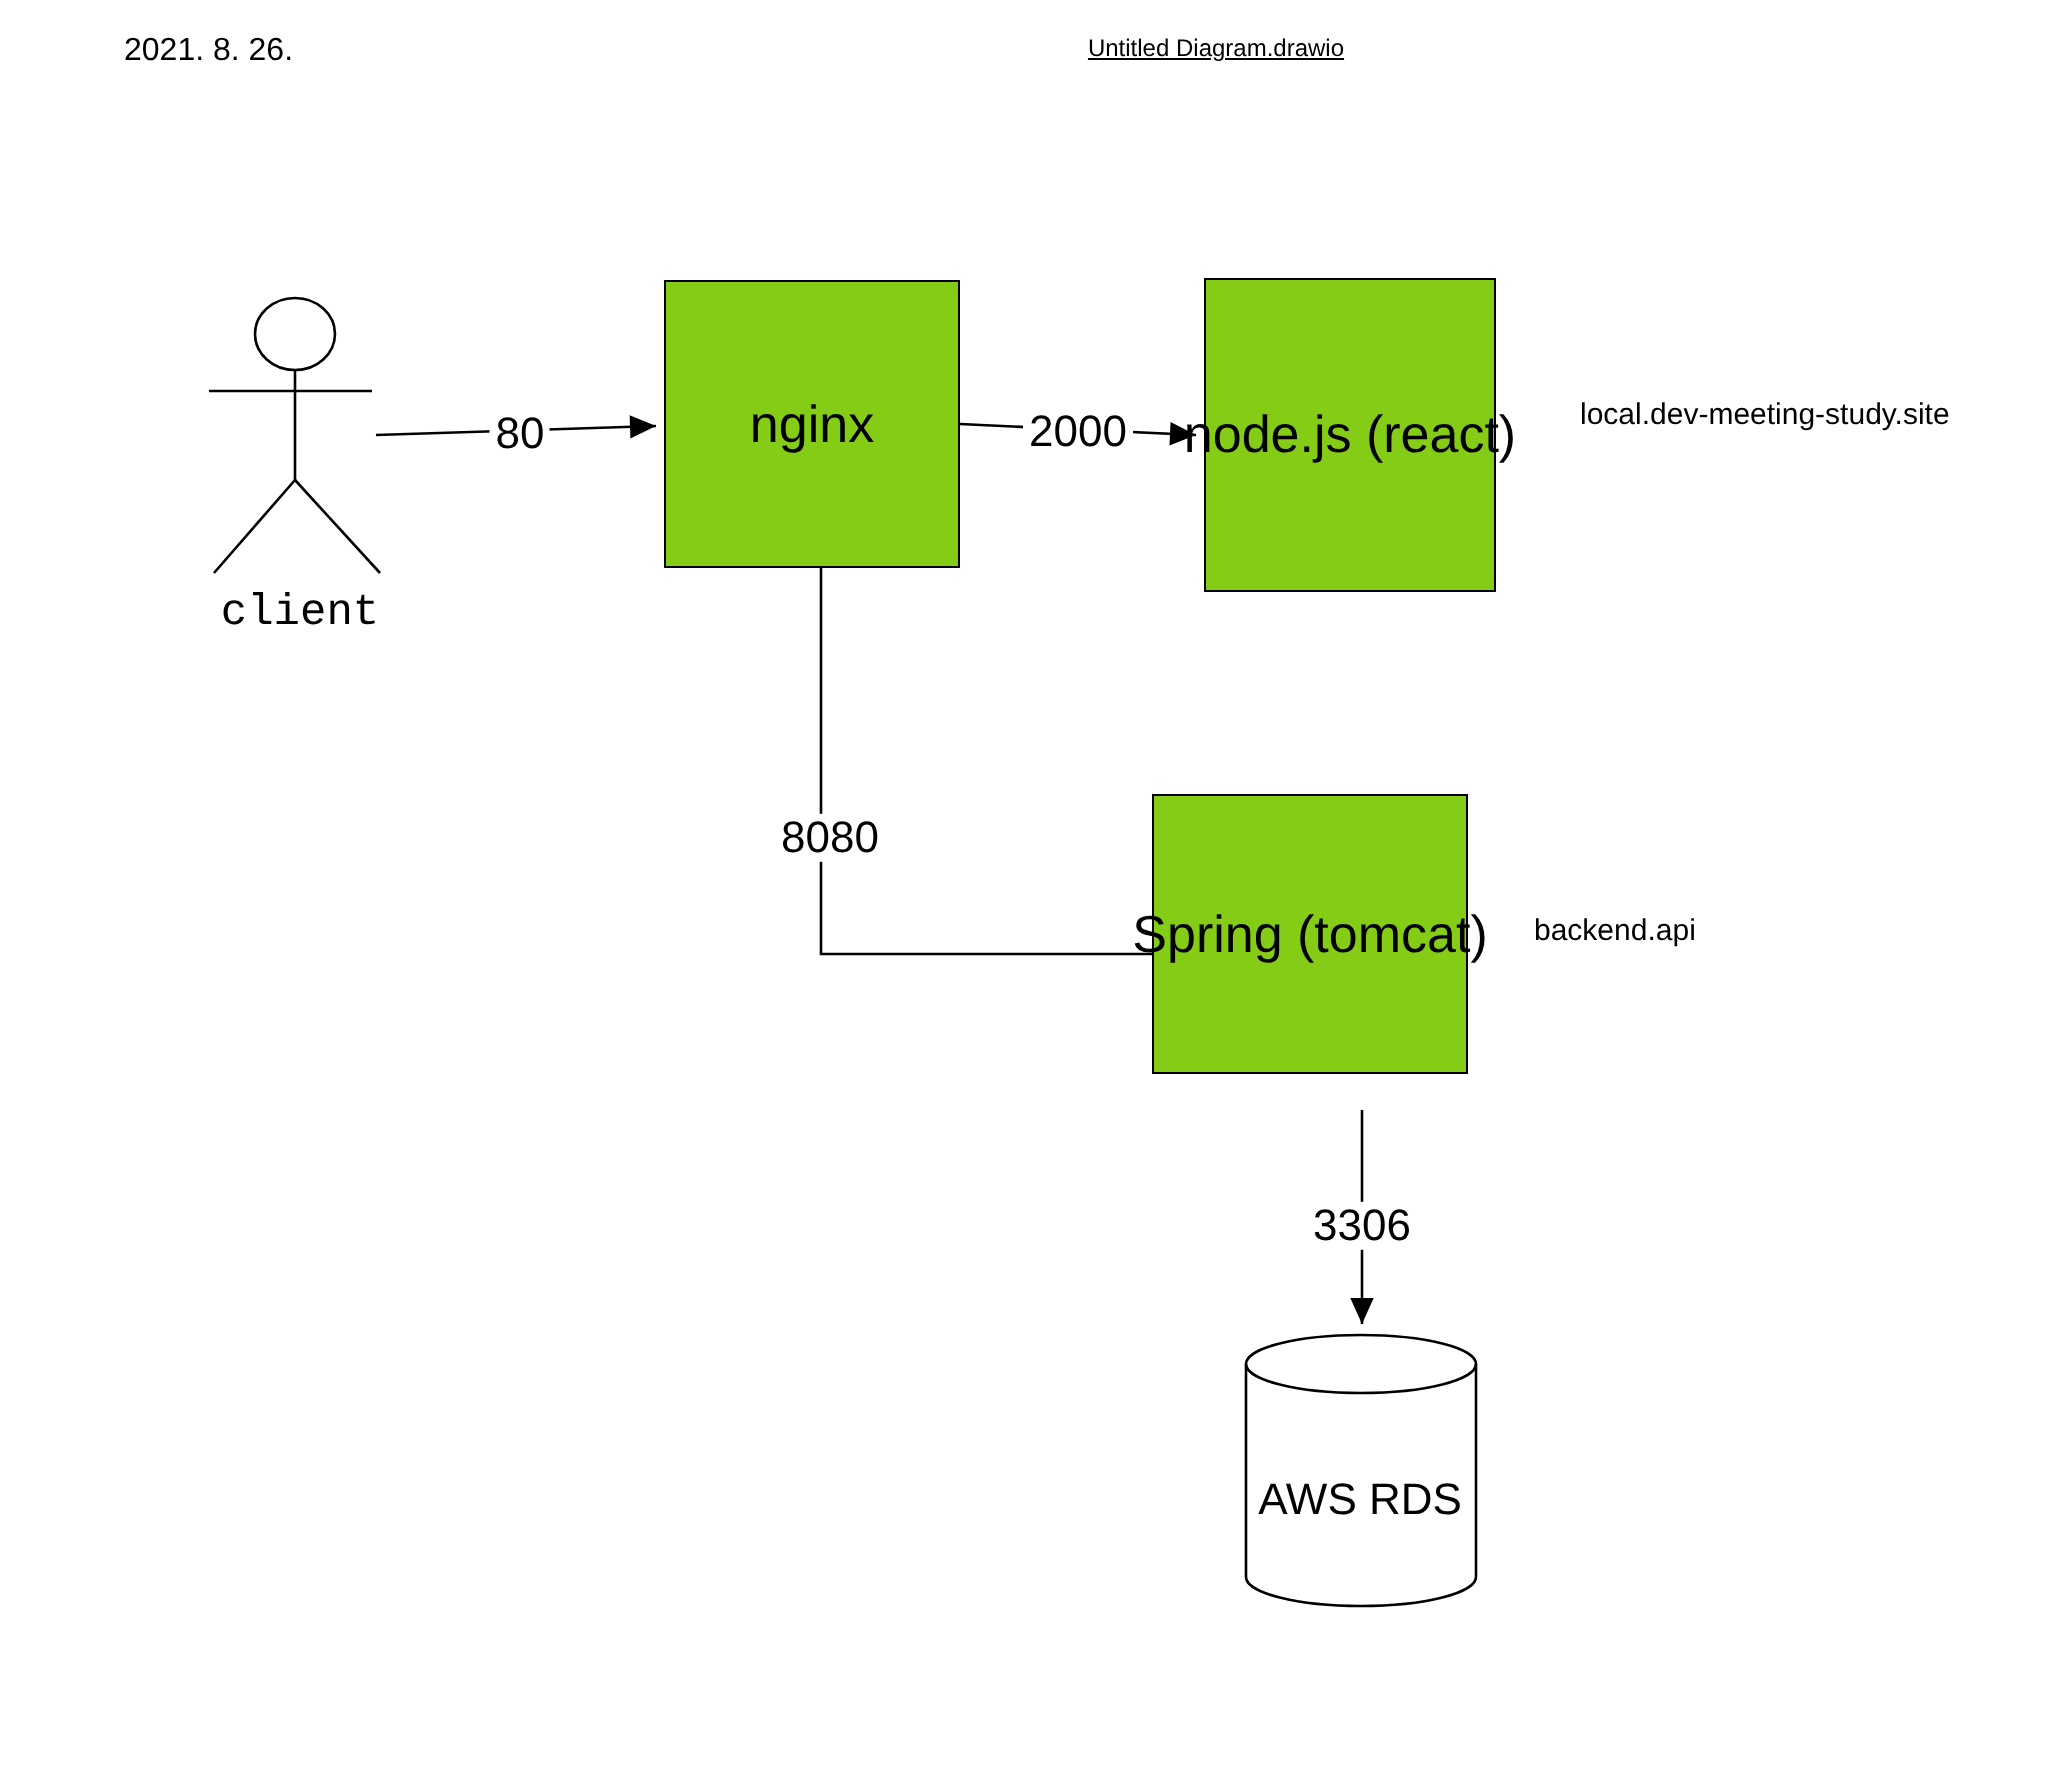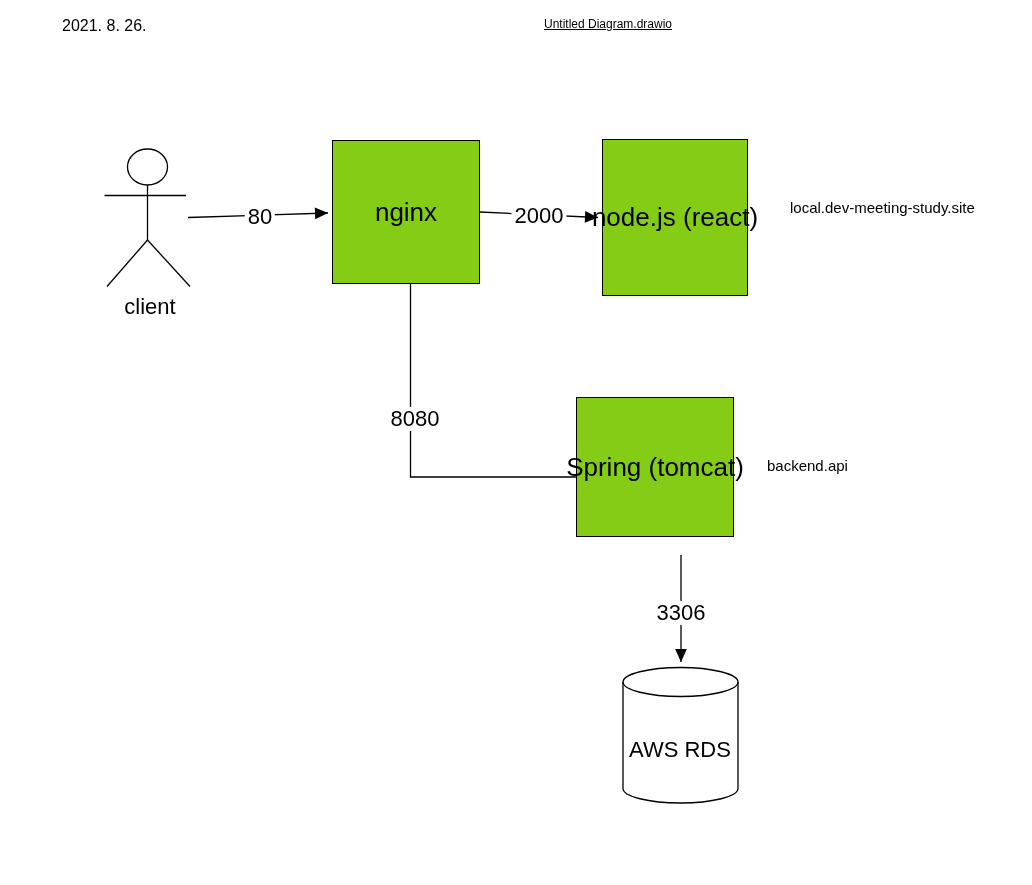--- a/index.html
+++ b/index.html
@@ -105,21 +105,21 @@
     <polyline points="410.5,284 410.5,477 598,477" fill="none" stroke="#000000" stroke-width="1.3" marker-end="url(#arrow)"></polyline>
 
     <line x1="681" y1="555" x2="681" y2="662" stroke="#000000" stroke-width="1.3" marker-end="url(#arrow)"></line>
 
     <g stroke="#000000" stroke-width="1.3" fill="#ffffff">
       <path d="M 623 682 A 57.5 14.5 0 0 1 738 682 L 738 788.5 A 57.5 14.5 0 0 1 623 788.5 Z"></path>
       <path fill="none" d="M 623 682 A 57.5 14.5 0 0 0 738 682"></path>
     </g>
   </svg>
 
-  <div class="shape-label" style="left:150px; top:294px;">client</div>
+  <div class="shape-label" style="left:150px; top:294px;font-family:Liberation Mono, monospace;">client</div>
 
   <div class="node-box" style="left:332px; top:140px; width:148px; height:144px;">
     <span class="lbl">nginx</span>
   </div>
 
   <div class="node-box" style="left:602px; top:139px; width:146px; height:157px;">
     <span class="lbl">node.js (react)</span>
   </div>
 
   <div class="node-box" style="left:576px; top:397px; width:158px; height:140px;">

